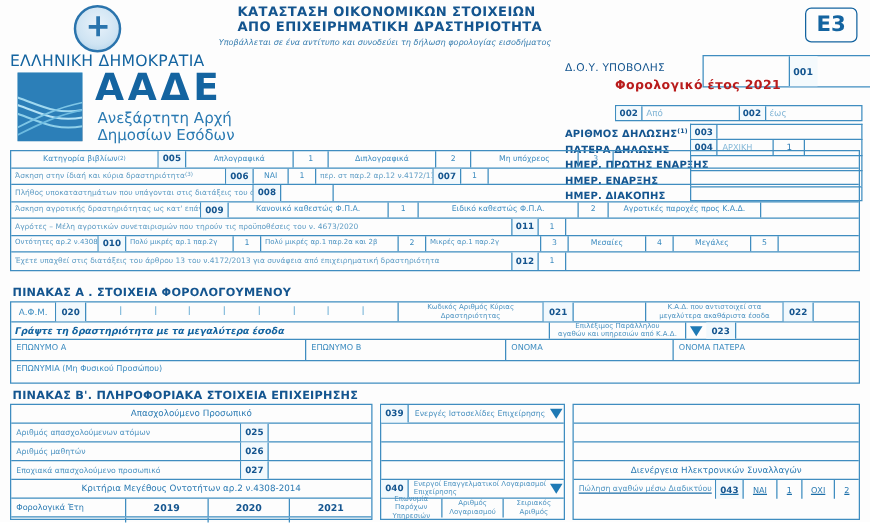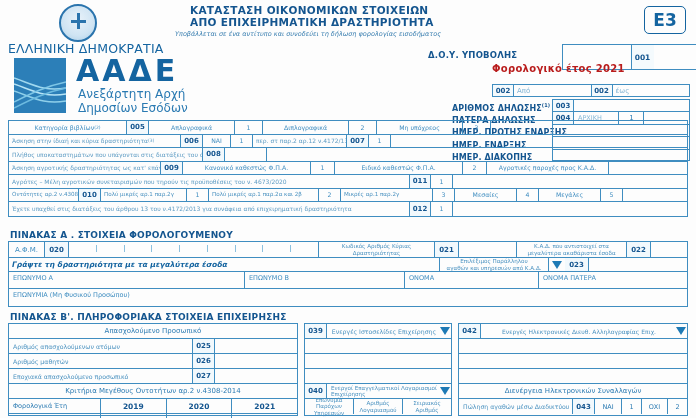--- a/index.html
+++ b/index.html
@@ -142,24 +142,24 @@
     font-weight: bold;
     color: #1464a0;
     display: flex;
     align-items: center;
     justify-content: center;
   }
 
   
   .doy-label {
     position: absolute;
-    left: 428px;
+    left: 452px;
     top: 50px;
     font-size: 8.5px;
-    font-weight: bold;
+    font-weight: normal;
     color: #14558f;
     letter-spacing: .2px;
     text-align: center;
   }
   .doy-box {
     position: absolute;
     left: 530px;
     top: 44px;
     width: 160px;
     height: 26px;
@@ -396,21 +396,21 @@
   .colL { width: 290px; border: 1px solid #3f8dc0; box-sizing: border-box; }
   .colM { width: 148px; border: 1px solid #3f8dc0; border-left: none; box-sizing: border-box; margin-left: 6px; border-left: 1px solid #3f8dc0;}
   .colR { flex: 1; border: 1px solid #3f8dc0; box-sizing: border-box; margin-left: 6px; }
   .brow {
     display: flex;
     border-bottom: 1px solid #3f8dc0;
     box-sizing: border-box;
     height: 15px;
     align-items: stretch;
   }
-  .brow:last-child { border-bottom: none; }
+  .brow:last-child { border-bottom: none; text-decoration: underline; }
   .brow .lbl {
     flex: 1;
     display: flex;
     align-items: center;
     padding-left: 4px;
     color: #4b92c0;
     border-right: 1px solid #3f8dc0;
     box-sizing: border-box;
   }
   .brow .lbl.nb { border-right: none; }
@@ -758,27 +758,20 @@
         </div>
       </div>
       <div class="sub3" style="border-bottom:none">
         <div>Επωνυμία Παρόχων Υπηρεσιών</div>
         <div>Αριθμός Λογαριασμού</div>
         <div>Σειριακός Αριθμός</div>
       </div>
     </div>
 
     <div class="colR">
-      <div class="brow">
-        <div class="num">042</div>
-        <div class="lbl nb" style="justify-content:center;font-size:6px">Ενεργές Ηλεκτρονικές Διευθ. Αλληλογραφίας Επιχ.</div>
-        <div style="width:14px;display:flex;align-items:center">
-          <div class="arrow-dn"></div>
-        </div>
-      </div>
       <div class="blank"></div>
       <div class="blank"></div>
       <div class="blank"></div>
 
       <div class="center-head">Διενέργεια Ηλεκτρονικών Συναλλαγών</div>
 
       <div class="brow" style="border-bottom:none">
         <div class="lbl">Πώληση αγαθών μέσω Διαδικτύου</div>
         <div class="num">043</div>
         <div class="yn" style="width:26px;border-left:none">ΝΑΙ</div>

